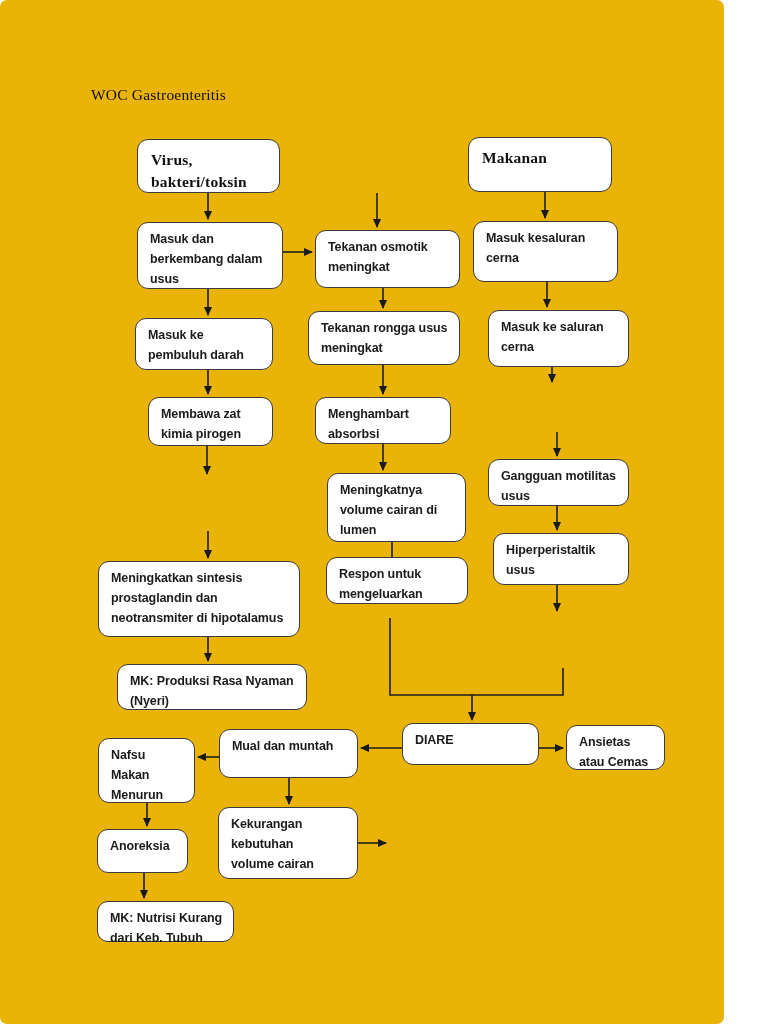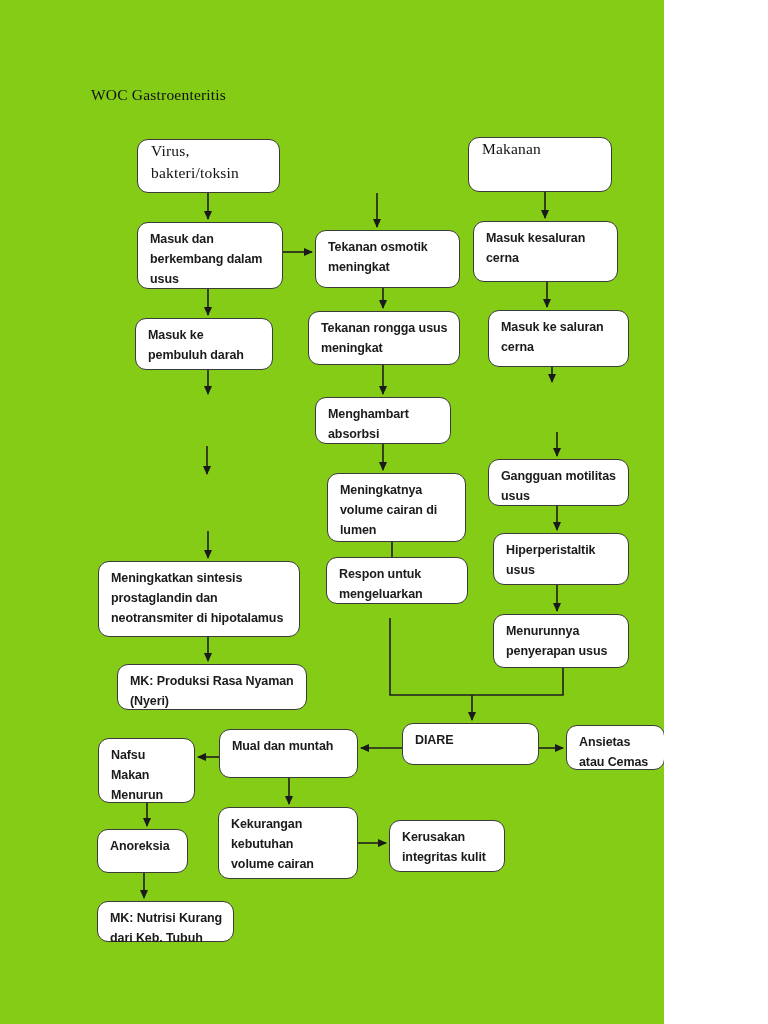--- a/index.html
+++ b/index.html
@@ -1,27 +1,27 @@
 <!DOCTYPE html>
 <html><head>
 <meta charset="utf-8">
 <style>
   html,body{margin:0;padding:0;background:#ffffff;}
-  #page{position:relative;width:664px;height:1024px;background:#84cc16;overflow:hidden;
-        font-family:"Liberation Sans",sans-serif;}
+  #page{position:relative;width:724px;height:1024px;background:#eab308;overflow:hidden;
+        font-family:"Liberation Sans",sans-serif;border-radius:7px;}
   #connectors{position:absolute;left:0;top:0;z-index:0;pointer-events:none;}
   .title{position:absolute;left:91px;top:86px;z-index:2;
          font-family:"Liberation Serif",serif;font-size:15.5px;color:#111;letter-spacing:.2px;}
   .node{position:absolute;z-index:1;box-sizing:border-box;background:#fff;
         border:1.7px solid #3b3b3b;border-radius:11px;
         padding:6px 5px 4px 12px;
         font-size:12.5px;font-weight:700;line-height:20px;letter-spacing:-.1px;color:#1b1b1b;
         white-space:pre;}
-  .node.serif{font-family:"Liberation Serif",serif;font-weight:400;font-size:15.5px;
-        line-height:22px;letter-spacing:.2px;padding:0 5px 4px 13px;color:#111;}
+  .node.serif{font-family:"Liberation Serif",serif;font-weight:700;font-size:15.5px;
+        line-height:22px;letter-spacing:.2px;padding:9px 5px 4px 13px;color:#111;}
 </style>
 </head>
 <body>
 
 <div id="page">
 
   <svg id="connectors" width="768" height="1024" viewBox="0 0 768 1024">
     <defs>
       <marker id="ah" markerWidth="9" markerHeight="8" refX="8" refY="4" orient="auto" markerUnits="userSpaceOnUse">
         <path d="M0,0 L9,4 L0,8 Z" fill="#1a1a1a"></path>
@@ -72,53 +72,51 @@
   <div class="node" style="left:473px;top:221px;width:145px;height:61px">Masuk kesaluran
 cerna</div>
 
   <div class="node" style="left:135px;top:318px;width:138px;height:52px">Masuk ke
 pembuluh darah</div>
   <div class="node" style="left:308px;top:311px;width:152px;height:54px">Tekanan rongga usus
 meningkat</div>
   <div class="node" style="left:488px;top:310px;width:141px;height:57px">Masuk ke saluran
 cerna</div>
 
+  <div class="node" style="left:148px;top:397px;width:125px;height:49px">Membawa zat
+kimia pirogen</div>
   <div class="node" style="left:315px;top:397px;width:136px;height:47px">Menghambart
 absorbsi</div>
 
   <div class="node" style="left:327px;top:473px;width:139px;height:69px">Meningkatnya
 volume cairan di
 lumen</div>
   <div class="node" style="left:488px;top:459px;width:141px;height:47px">Gangguan motilitas
 usus</div>
 
   <div class="node" style="left:98px;top:561px;width:202px;height:76px">Meningkatkan sintesis
 prostaglandin dan
 neotransmiter di hipotalamus</div>
   <div class="node" style="left:326px;top:557px;width:142px;height:47px">Respon untuk
 mengeluarkan</div>
   <div class="node" style="left:493px;top:533px;width:136px;height:52px">Hiperperistaltik
 usus</div>
 
   <div class="node" style="left:117px;top:664px;width:190px;height:46px">MK: Produksi Rasa Nyaman
 (Nyeri)</div>
-  <div class="node" style="left:493px;top:614px;width:136px;height:54px">Menurunnya
-penyerapan usus</div>
 
   <div class="node" style="left:402px;top:723px;width:137px;height:42px">DIARE</div>
   <div class="node" style="left:566px;top:725px;width:99px;height:45px">Ansietas
 atau Cemas</div>
   <div class="node" style="left:219px;top:729px;width:139px;height:49px">Mual dan muntah</div>
   <div class="node" style="left:98px;top:738px;width:97px;height:65px">Nafsu
 Makan
 Menurun</div>
 
   <div class="node" style="left:97px;top:829px;width:91px;height:44px">Anoreksia</div>
   <div class="node" style="left:218px;top:807px;width:140px;height:72px">Kekurangan
 kebutuhan
 volume cairan</div>
-  <div class="node" style="left:389px;top:820px;width:116px;height:52px">Kerusakan
-integritas kulit</div>
 
   <div class="node" style="left:97px;top:901px;width:137px;height:41px">MK: Nutrisi Kurang
 dari Keb. Tubuh</div>
 
 </div>
 
 </body></html>

